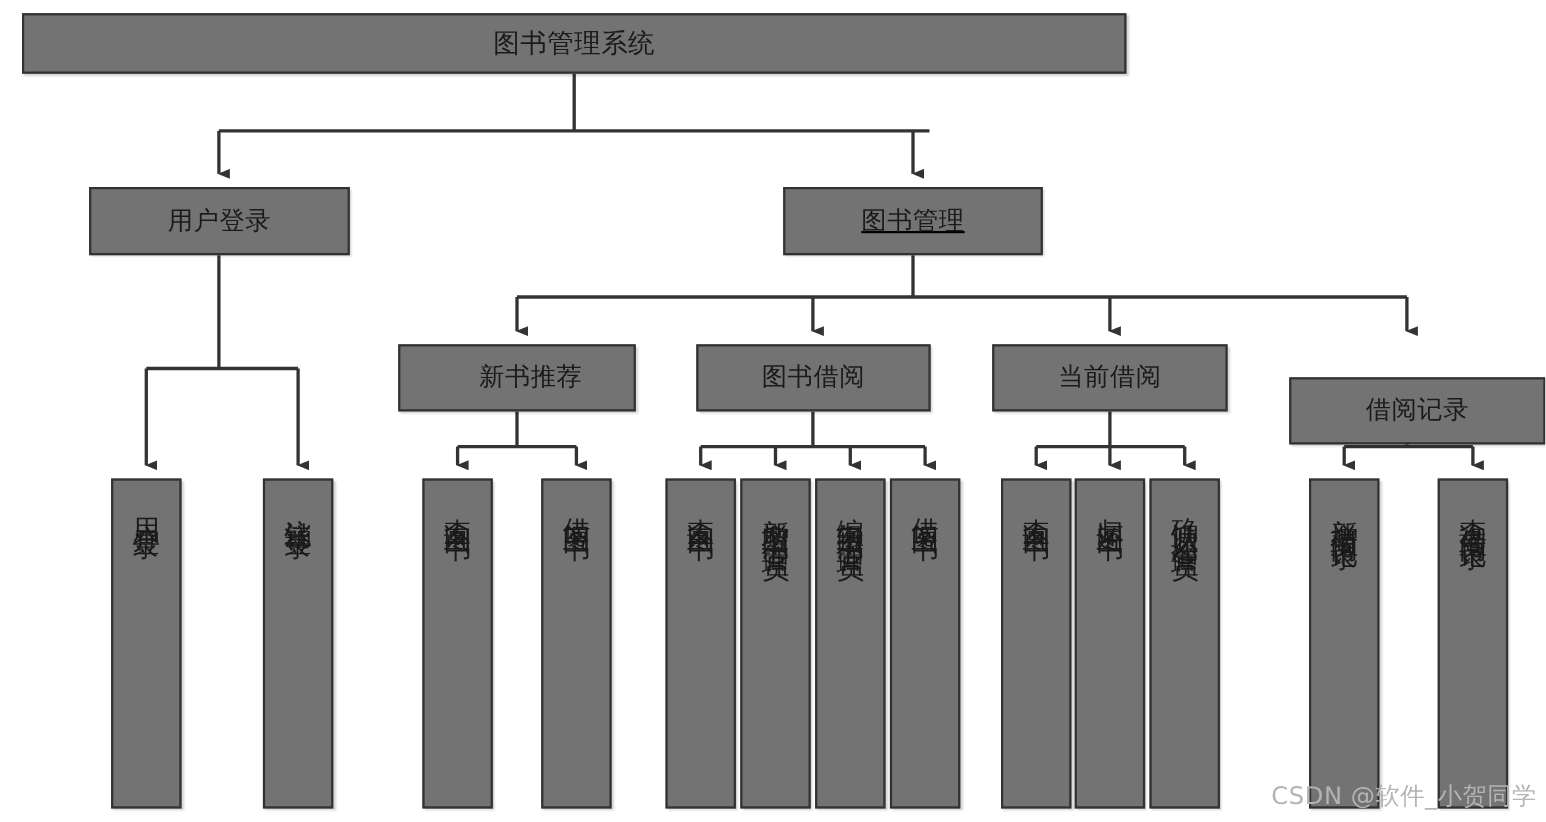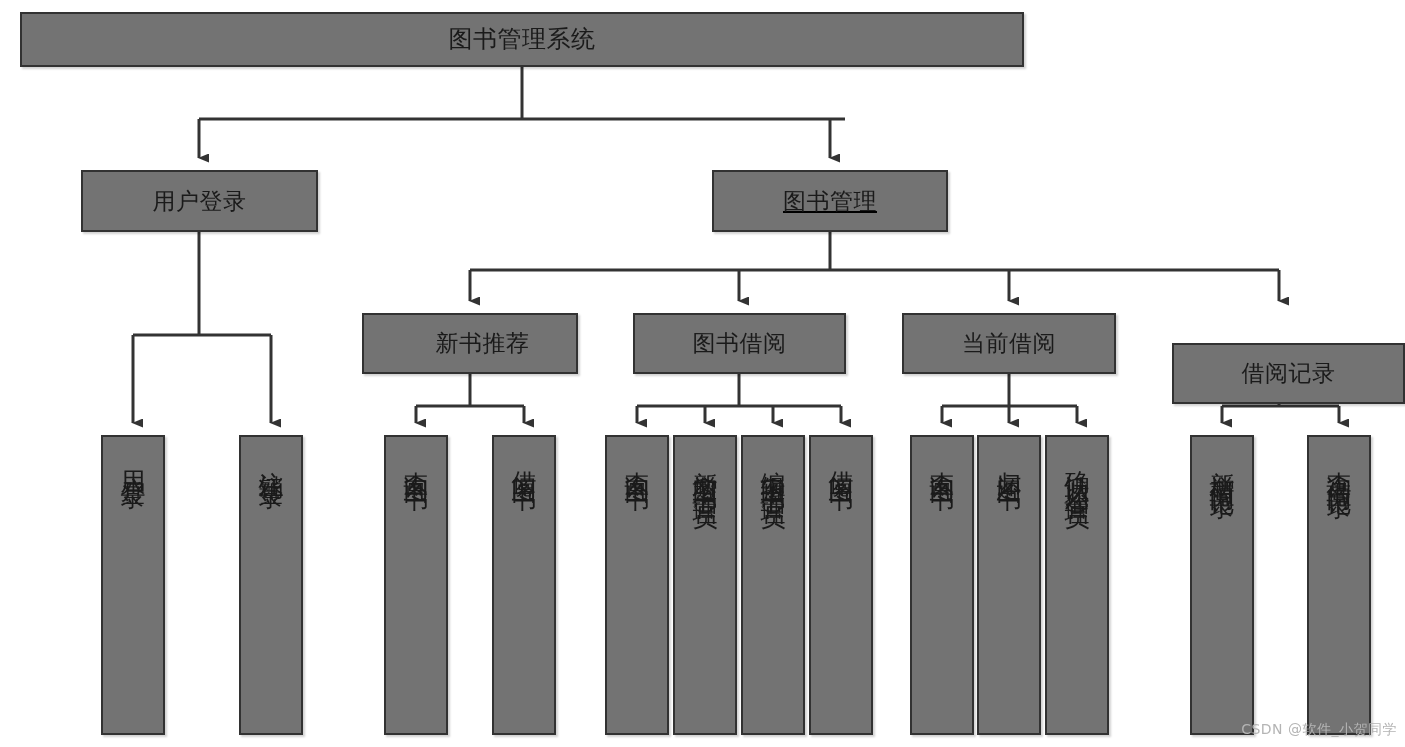--- a/index.html
+++ b/index.html
@@ -56,21 +56,21 @@
     font-size: 25px;
     writing-mode: vertical-rl;
     text-orientation: upright;
     letter-spacing: 5px;
     line-height: 1;
   }
   .watermark {
     position: absolute;
     right: 8px;
     bottom: 8px;
-    font-size: 14px;
+    font-size: 22px;
     color: #b4b4b4;
     letter-spacing: 0.5px;
     white-space: nowrap;
     font-family: "DejaVu Sans", "Liberation Sans", sans-serif;
   }
 </style>
 </head>
 <body>
 
 <div id="diagram-root">

